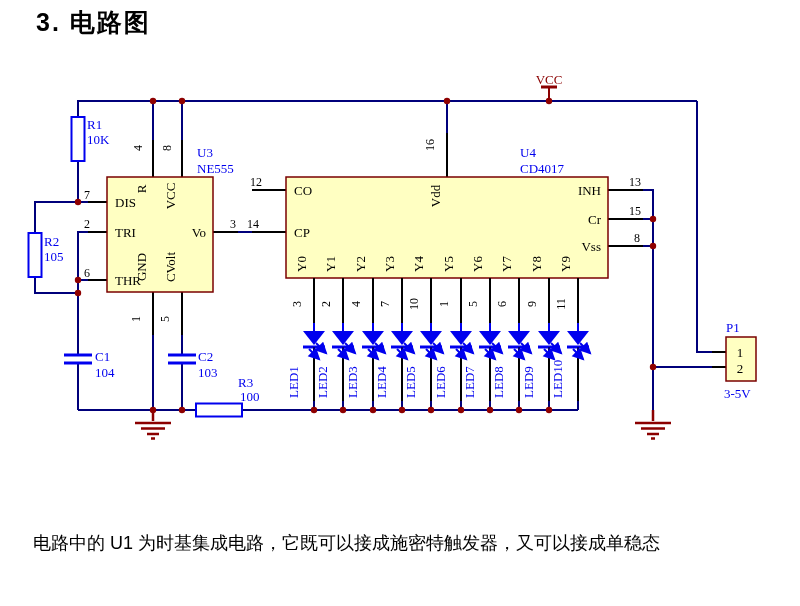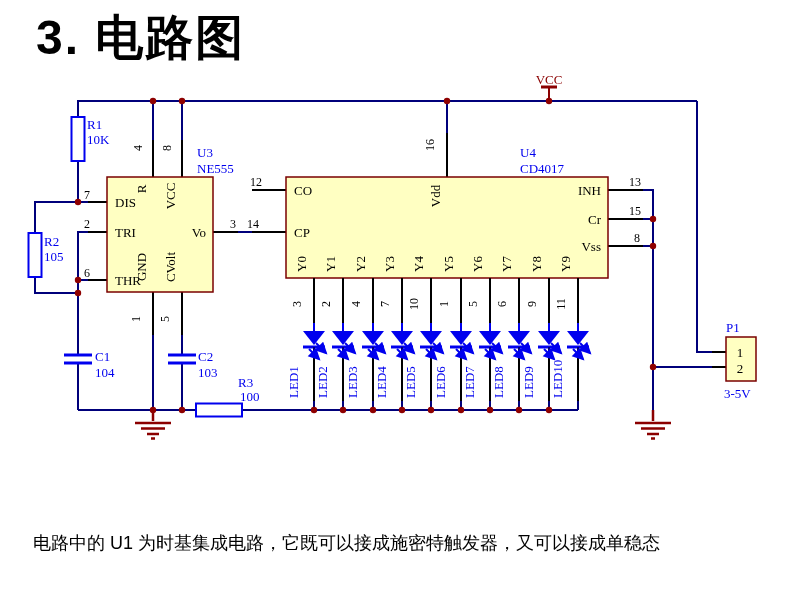--- a/index.html
+++ b/index.html
@@ -1,17 +1,17 @@
 <!DOCTYPE html>
 <html><head>
 <meta charset="utf-8">
 <style>
   html,body{margin:0;padding:0;background:#fff;}
   body{width:800px;height:606px;position:relative;font-family:"Liberation Sans",sans-serif;overflow:hidden;}
-  .title{position:absolute;left:36px;top:6px;font-size:48px;font-weight:bold;color:#000;letter-spacing:2px;}
+  .title{position:absolute;left:36px;top:6px;font-size:25px;font-weight:bold;color:#000;letter-spacing:2px;}
   svg.circuit{position:absolute;left:0;top:0;}
   .desc{position:absolute;left:28px;top:466px;width:752px;font-size:18px;line-height:31px;color:#000;white-space:pre-wrap;}
   
   .w{stroke:#00007B;stroke-width:2;fill:none}
   .b{stroke:#000000;stroke-width:2;fill:none}
   .comp{stroke:#0000EE;stroke-width:2;fill:#ffffff}
   .cap{stroke:#0000EE;stroke-width:3;fill:none}
   .gnd{stroke:#8B0000;stroke-width:2.5;fill:none}
   .chip{fill:#FFFFC2;stroke:#7A0000;stroke-width:1.5}
   .dot{fill:#8E0000;stroke:none}

